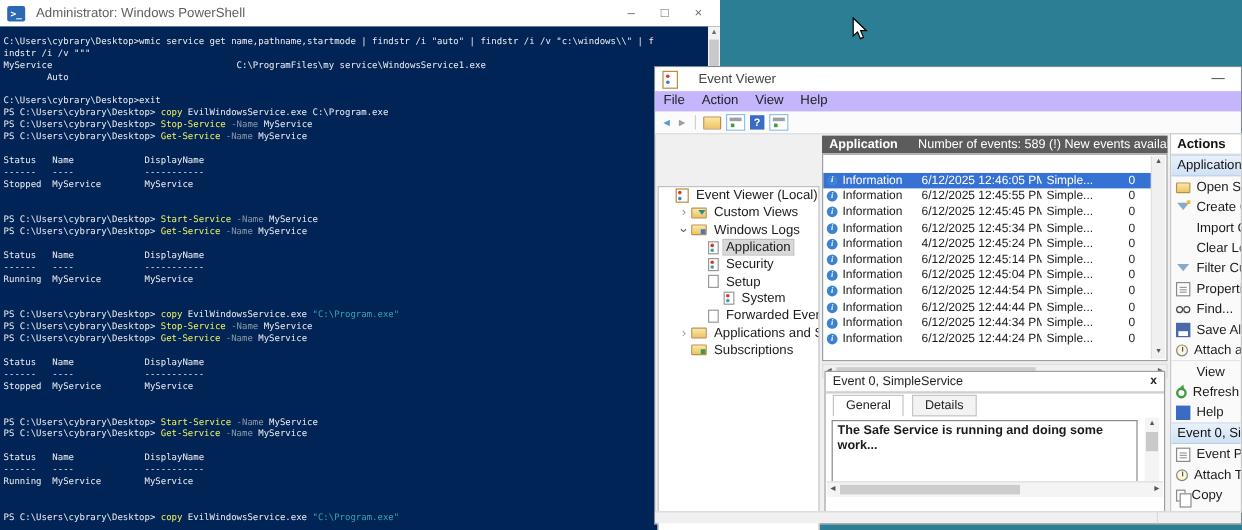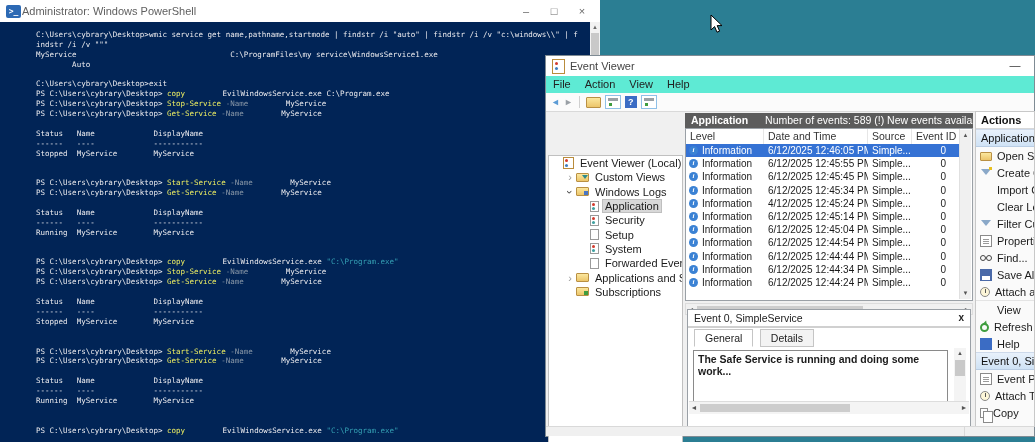--- a/index.html
+++ b/index.html
@@ -4,41 +4,41 @@
 <style>
   html,body{margin:0;padding:0;}
   body{width:1035px;height:442px;position:relative;overflow:hidden;background:#2b7e93;
        font-family:"Liberation Sans",sans-serif;-webkit-font-smoothing:antialiased;}
 
   
   #ps-window{position:absolute;left:0;top:0;width:600px;height:442px;background:#012456;z-index:10;}
   .ps-titlebar{position:absolute;top:0;left:0;right:0;height:22px;background:#ffffff;display:flex;align-items:center;}
   .ps-icon{margin-left:6px;width:15px;height:13px;background:#2c69b4;border-radius:2px;color:#fff;
            font:bold 8px "DejaVu Sans Mono",monospace;line-height:13px;text-align:center;flex:0 0 auto;}
-  .ps-title{margin-left:1px;font-size:11px;color:#5f5f5f;white-space:nowrap;text-align:center;}
+  .ps-title{margin-left:9px;font-size:11px;color:#5f5f5f;white-space:nowrap;text-align:center;}
   .ps-btns{position:absolute;right:4px;top:0;height:22px;display:flex;}
   .ps-btns span{width:28px;text-align:center;line-height:22px;color:#6a6a6a;font-size:11px;}
   .ps-body{position:absolute;left:0;top:22px;right:0;bottom:0;padding:8px 0 0 3px;
            font-family:"DejaVu Sans Mono",monospace;font-size:7.5px;overflow:hidden;}
   .ps-line{height:9.9px;line-height:9.9px;white-space:pre;color:#eeedf0;}
-  .c-d{color:#eeedf0;margin-left:33px;} .c-y{color:#f0f062;} .c-g{color:#8a98a8;} .c-s{color:#35a0b4;}
+  .c-d{color:#eeedf0;} .c-y{color:#f0f062;} .c-g{color:#8a98a8;} .c-s{color:#35a0b4;}
   .ps-scroll{position:absolute;right:0;top:22px;width:10px;height:415px;background:#f2f2f2;z-index:11;}
   .ps-scroll .sb-up{display:block;text-align:center;font-size:6px;color:#6a6a6a;line-height:10px;}
   .ps-scroll .sb-thumb{position:absolute;top:11px;left:1px;right:1px;height:34px;background:#c9c9c9;}
 
   
   #ev-window{position:absolute;left:545px;top:55px;width:490px;height:382px;background:#f0f0f0;
              border:1px solid #7f8b94;box-sizing:border-box;z-index:20;}
   .ev-titlebar{position:absolute;top:0;left:0;right:0;height:20px;background:#fff;}
   .ev-app-icon{position:absolute;left:6px;top:3px;width:11px;height:13px;background:#fff;border:1px solid #b98c3c;}
   .ev-app-icon::after{content:"";position:absolute;left:2px;top:2px;width:3px;height:3px;border-radius:50%;
                       background:#d23b2e;box-shadow:0 5px 0 #3f7fc0;}
-  .ev-title{position:absolute;left:24px;top:0;line-height:20px;font-size:11px;color:#444;}
+  .ev-title{position:absolute;left:36px;top:0;line-height:20px;font-size:11px;color:#444;}
   .ev-min{position:absolute;right:8px;top:0;width:22px;text-align:center;line-height:18px;color:#333;font-size:11px;}
-  .ev-menubar{position:absolute;top:20px;left:0;right:0;height:17px;background:#5eead4;display:flex;font-size:11px;color:#222;}
+  .ev-menubar{position:absolute;top:20px;left:0;right:0;height:17px;background:#c4b5fd;display:flex;font-size:11px;color:#222;}
   .ev-menu-item{padding:0 7px;line-height:17px;}
   .ev-toolbar{position:absolute;top:37px;left:0;right:0;height:18px;background:#fbfbfb;
               border-bottom:1px solid #d9d9d9;display:flex;align-items:center;padding-left:5px;gap:4px;}
   .tb-arrow{font-size:9px;line-height:14px;}
   .tb-back{color:#5b9bd5;} .tb-fwd{color:#9aa0a6;}
   .tb-sep{width:1px;height:12px;background:#d0d0d0;margin:0 2px;}
   .tb-open{width:13px;height:9px;background:linear-gradient(#fbe79e,#ecc56a);border:1px solid #b99043;border-radius:1px;}
   .tb-win{width:14px;height:12px;border:1px solid #8fc0e8;background:#fff;position:relative;}
   .tb-win::after{content:"";position:absolute;left:2px;top:2px;right:2px;height:3px;background:#9aa0a6;}
   .tb-win::before{content:"";position:absolute;left:3px;bottom:2px;width:3px;height:3px;background:#3f9d3f;}
@@ -262,21 +262,21 @@
         <div class="tree-item" style="padding-left: 29px;">
           <span class="exp"></span>
           <span class="ti ic-log"></span>
           <span class="tree-label">Security</span>
         </div>
         <div class="tree-item" style="padding-left: 29px;">
           <span class="exp"></span>
           <span class="ti ic-log-plain"></span>
           <span class="tree-label">Setup</span>
         </div>
-        <div class="tree-item" style="padding-left: 29px; text-align: center;">
+        <div class="tree-item" style="padding-left: 42px; text-align: center;">
           <span class="exp"></span>
           <span class="ti ic-log"></span>
           <span class="tree-label">System</span>
         </div>
         <div class="tree-item" style="padding-left: 29px;">
           <span class="exp"></span>
           <span class="ti ic-log-plain"></span>
           <span class="tree-label">Forwarded Events</span>
         </div>
         <div class="tree-item" style="padding-left: 15px;">
@@ -295,26 +295,20 @@
           <span class="sb-h-arrow" style="right:0;">►</span>
         </div>
       </div>
 
     <div class="ev-center">
       <div class="ev-loghead">
         <span class="lh-name">Application</span>
         <span class="lh-summary">Number of events: 589 (!) New events available</span>
       </div>
       <div class="ev-table">
-        <div class="ev-thead">
-          <span class="th th-level">Level</span>
-          <span class="th th-date">Date and Time</span>
-          <span class="th th-source">Source</span>
-          <span class="th th-id">Event ID</span>
-        </div>
         <div class="ev-rows" id="ev-rows">
             <div class="tr sel">
               <span class="td td-level">
                 <span class="info-ic">i</span>
                 <span>Information</span>
               </span>
               <span class="td td-date">6/12/2025 12:46:05 PM</span>
               <span class="td td-source">Simple...</span>
               <span class="td td-id">0</span>
             </div>

